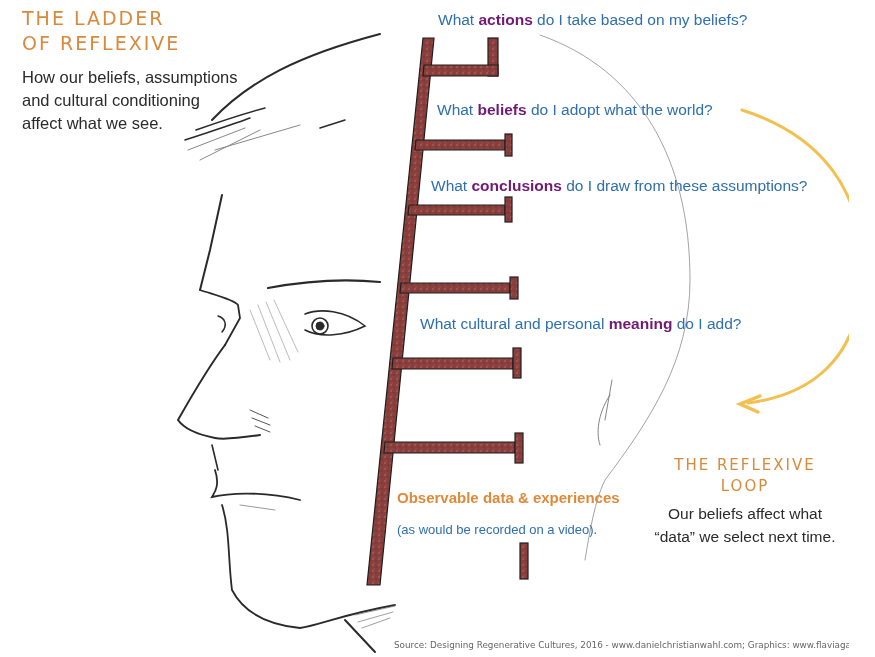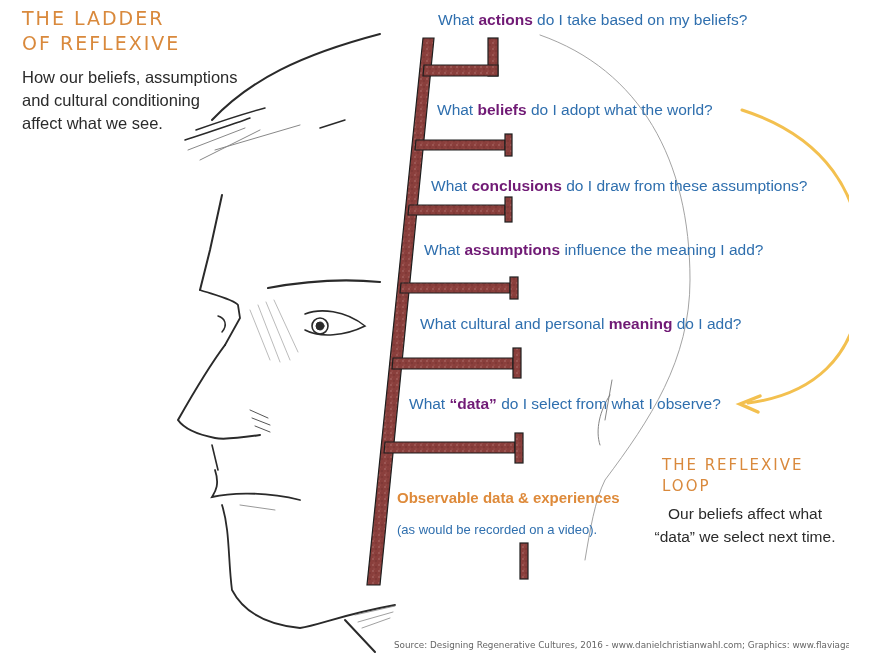--- a/index.html
+++ b/index.html
@@ -6,21 +6,21 @@
   #stage { position:relative; width:849px; height:657px; overflow:hidden; background:#ffffff; font-family:"Liberation Sans", sans-serif; }
   svg.art { position:absolute; left:0; top:0; width:875px; height:657px; }
   .title { position:absolute; color:#d9893c; font-family:"DejaVu Sans", sans-serif; letter-spacing:2px; font-weight:normal; }
   #main-title { left:22px; top:6px; font-size:19px; line-height:25px; }
   #main-sub { position:absolute; left:22px; top:66px; font-size:16.5px; line-height:23px; color:#2b2b2b; width:260px; }
   .q { position:absolute; font-size:15.5px; color:#2f6fae; white-space:nowrap; }
   .q .kw { color:#701a75; font-weight:bold; }
   #obs { position:absolute; left:397px; top:489px; }
   #obs-title { font-size:15px; font-weight:bold; color:#de8a3a; white-space:nowrap; }
   #obs-sub { font-size:13px; color:#2f6fae; white-space:nowrap; margin-top:16px; }
-  #loop-title { left:662px; top:455px; font-size:15px; line-height:21px; text-align:left; width:166px; }
+  #loop-title { left:662px; top:455px; font-size:15px; line-height:21px; text-align:center; width:166px; }
   #loop-sub { position:absolute; left:640px; top:502px; width:210px; text-align:center; font-size:15.5px; line-height:23px; color:#2b2b2b; }
   #source { position:absolute; left:394px; top:640px; font-size:8.8px; color:#666; white-space:nowrap; font-family:"DejaVu Sans", sans-serif; }
 </style>
 </head>
 <body>
 
 <div id="stage">
 
   <svg class="art" viewBox="0 0 875 657">
     <defs>
@@ -105,28 +105,22 @@
 
   <div class="q" style="left:438px; top:11px;">
     <span>What </span><span class="kw">actions</span><span> do I take based on my beliefs?</span>
   </div>
   <div class="q" style="left:437px; top:101px;">
     <span>What </span><span class="kw">beliefs</span><span> do I adopt what the world?</span>
   </div>
   <div class="q" style="left:431px; top:177px;">
     <span>What </span><span class="kw">conclusions</span><span> do I draw from these assumptions?</span>
   </div>
-  <div class="q" style="left:424px; top:241px;">
-    <span>What </span><span class="kw">assumptions</span><span> influence the meaning I add?</span>
-  </div>
   <div class="q" style="left:420px; top:315px;">
     <span>What cultural and personal </span><span class="kw">meaning</span><span> do I add?</span>
-  </div>
-  <div class="q" style="left:409px; top:395px;">
-    <span>What </span><span class="kw">“data”</span><span> do I select from what I observe?</span>
   </div>
 
   <div id="obs">
     <div id="obs-title">Observable data &amp; experiences</div>
     <div id="obs-sub">(as would be recorded on a video).</div>
   </div>
 
   <div class="title" id="loop-title">
     <div>THE REFLEXIVE</div>
     <div>LOOP</div>

